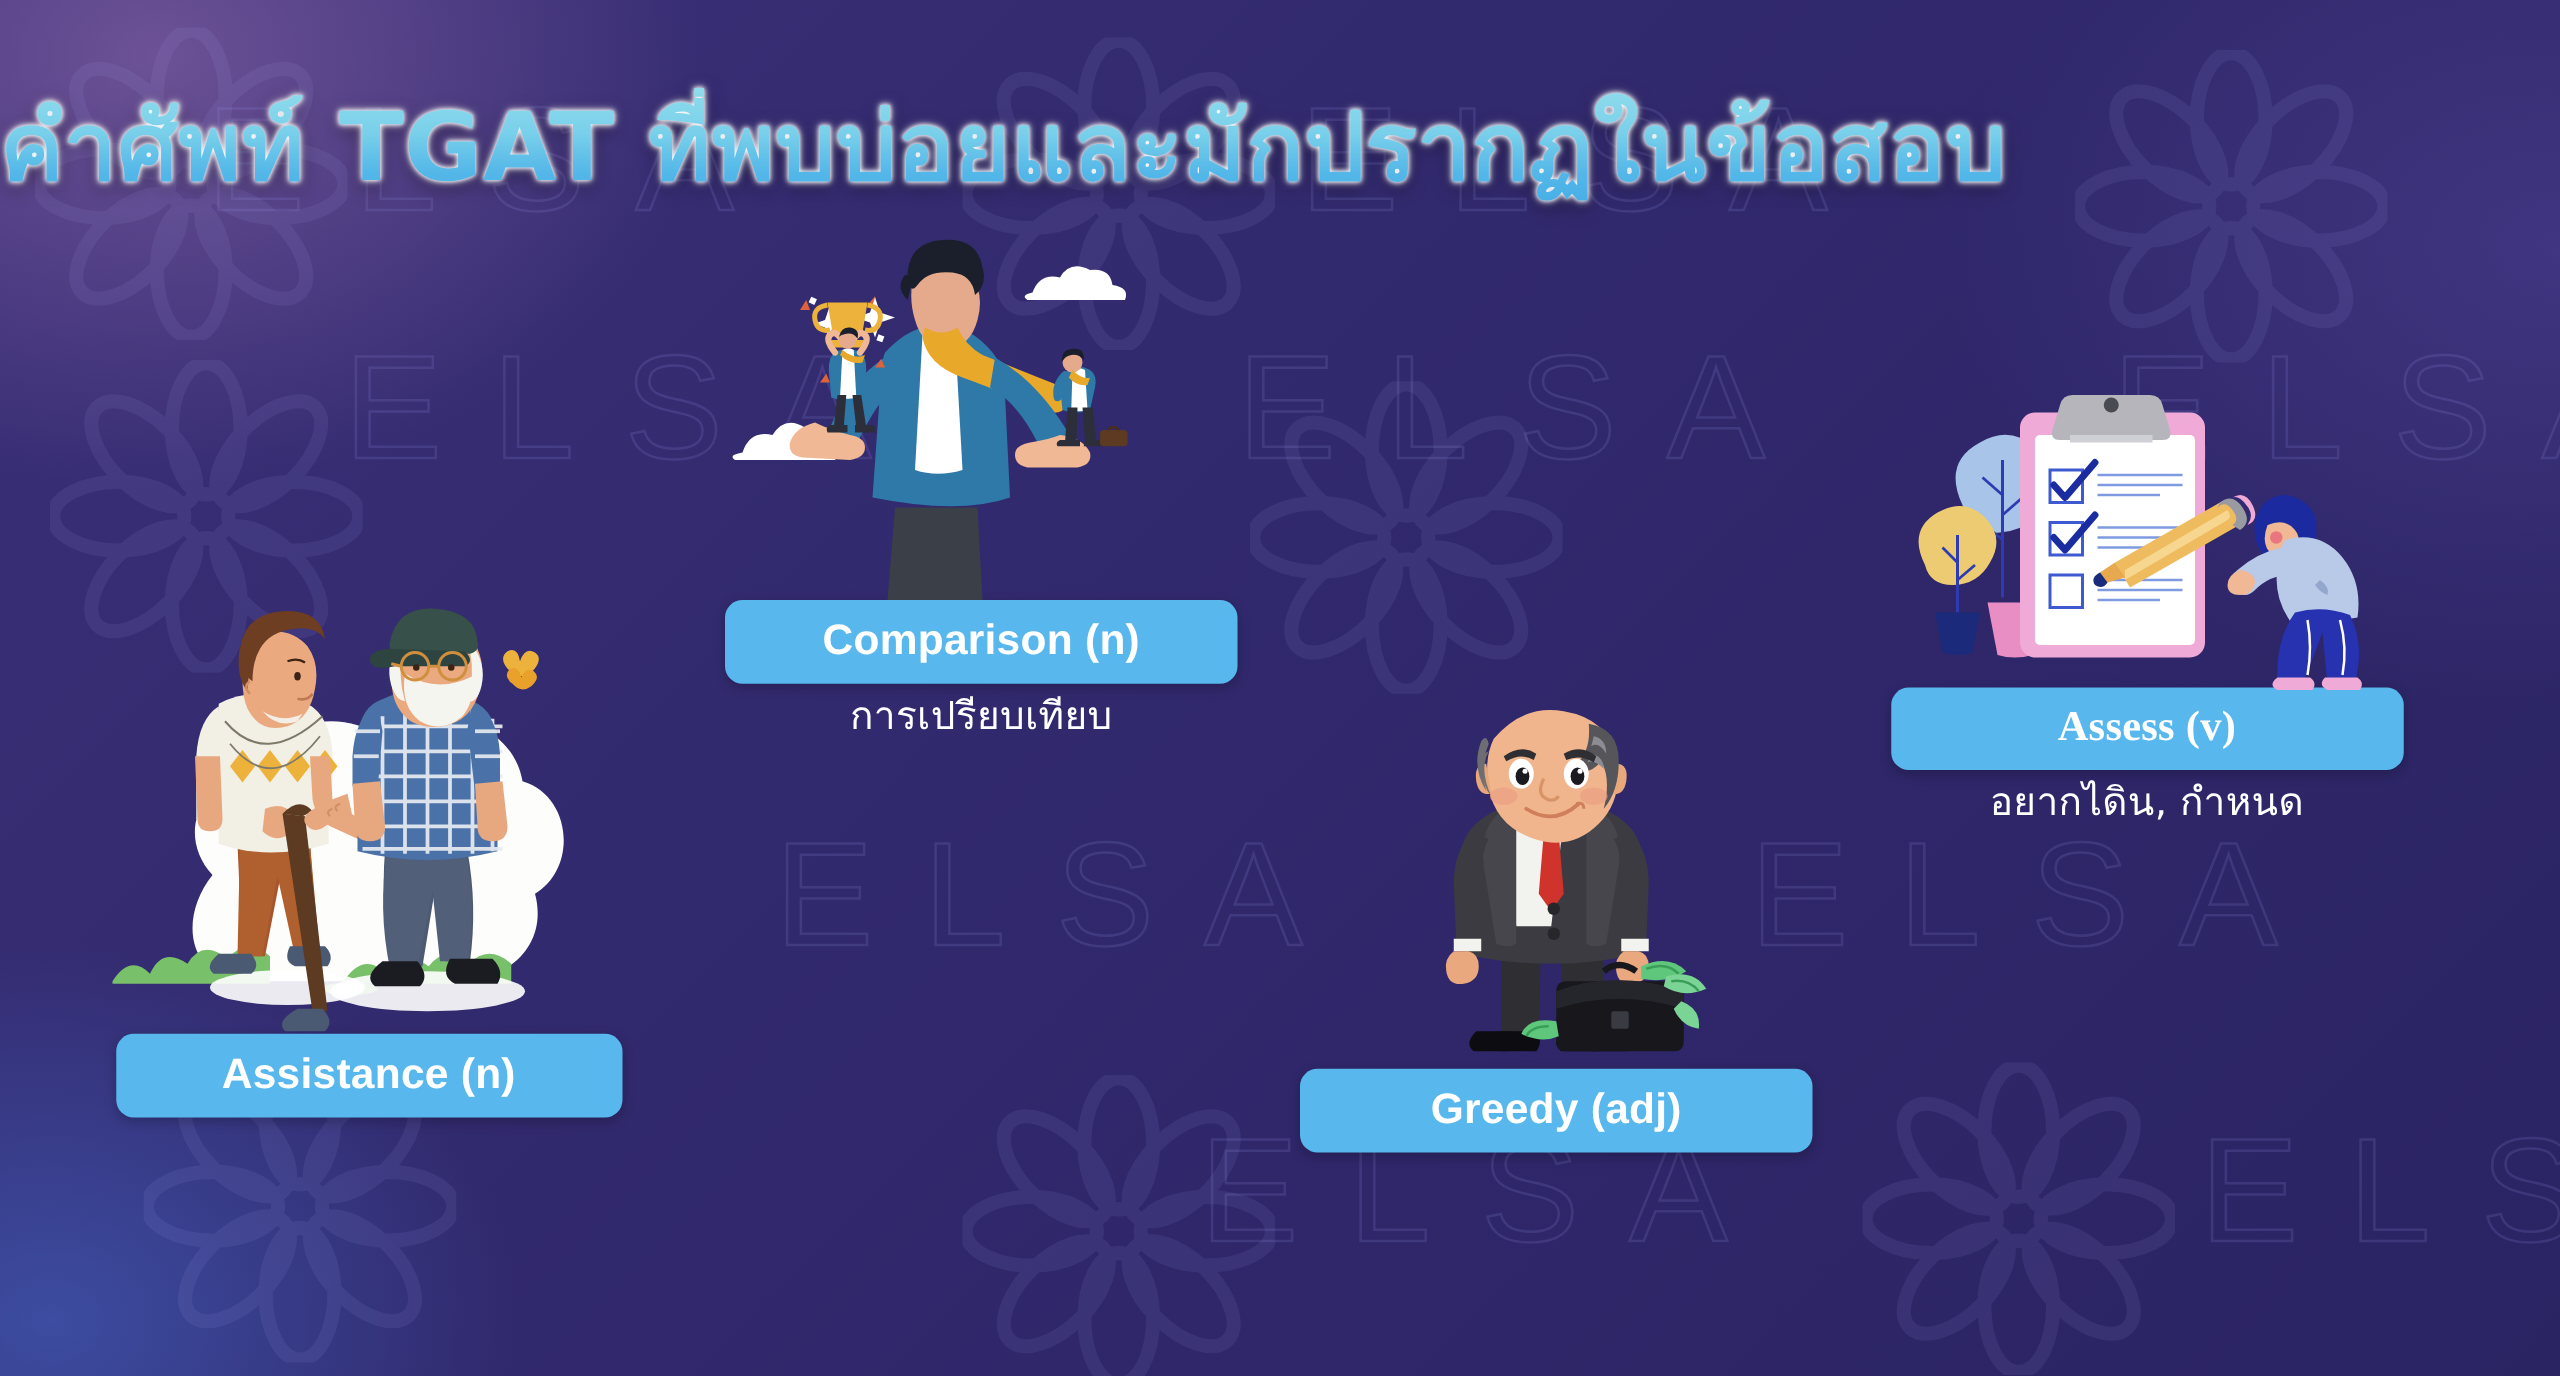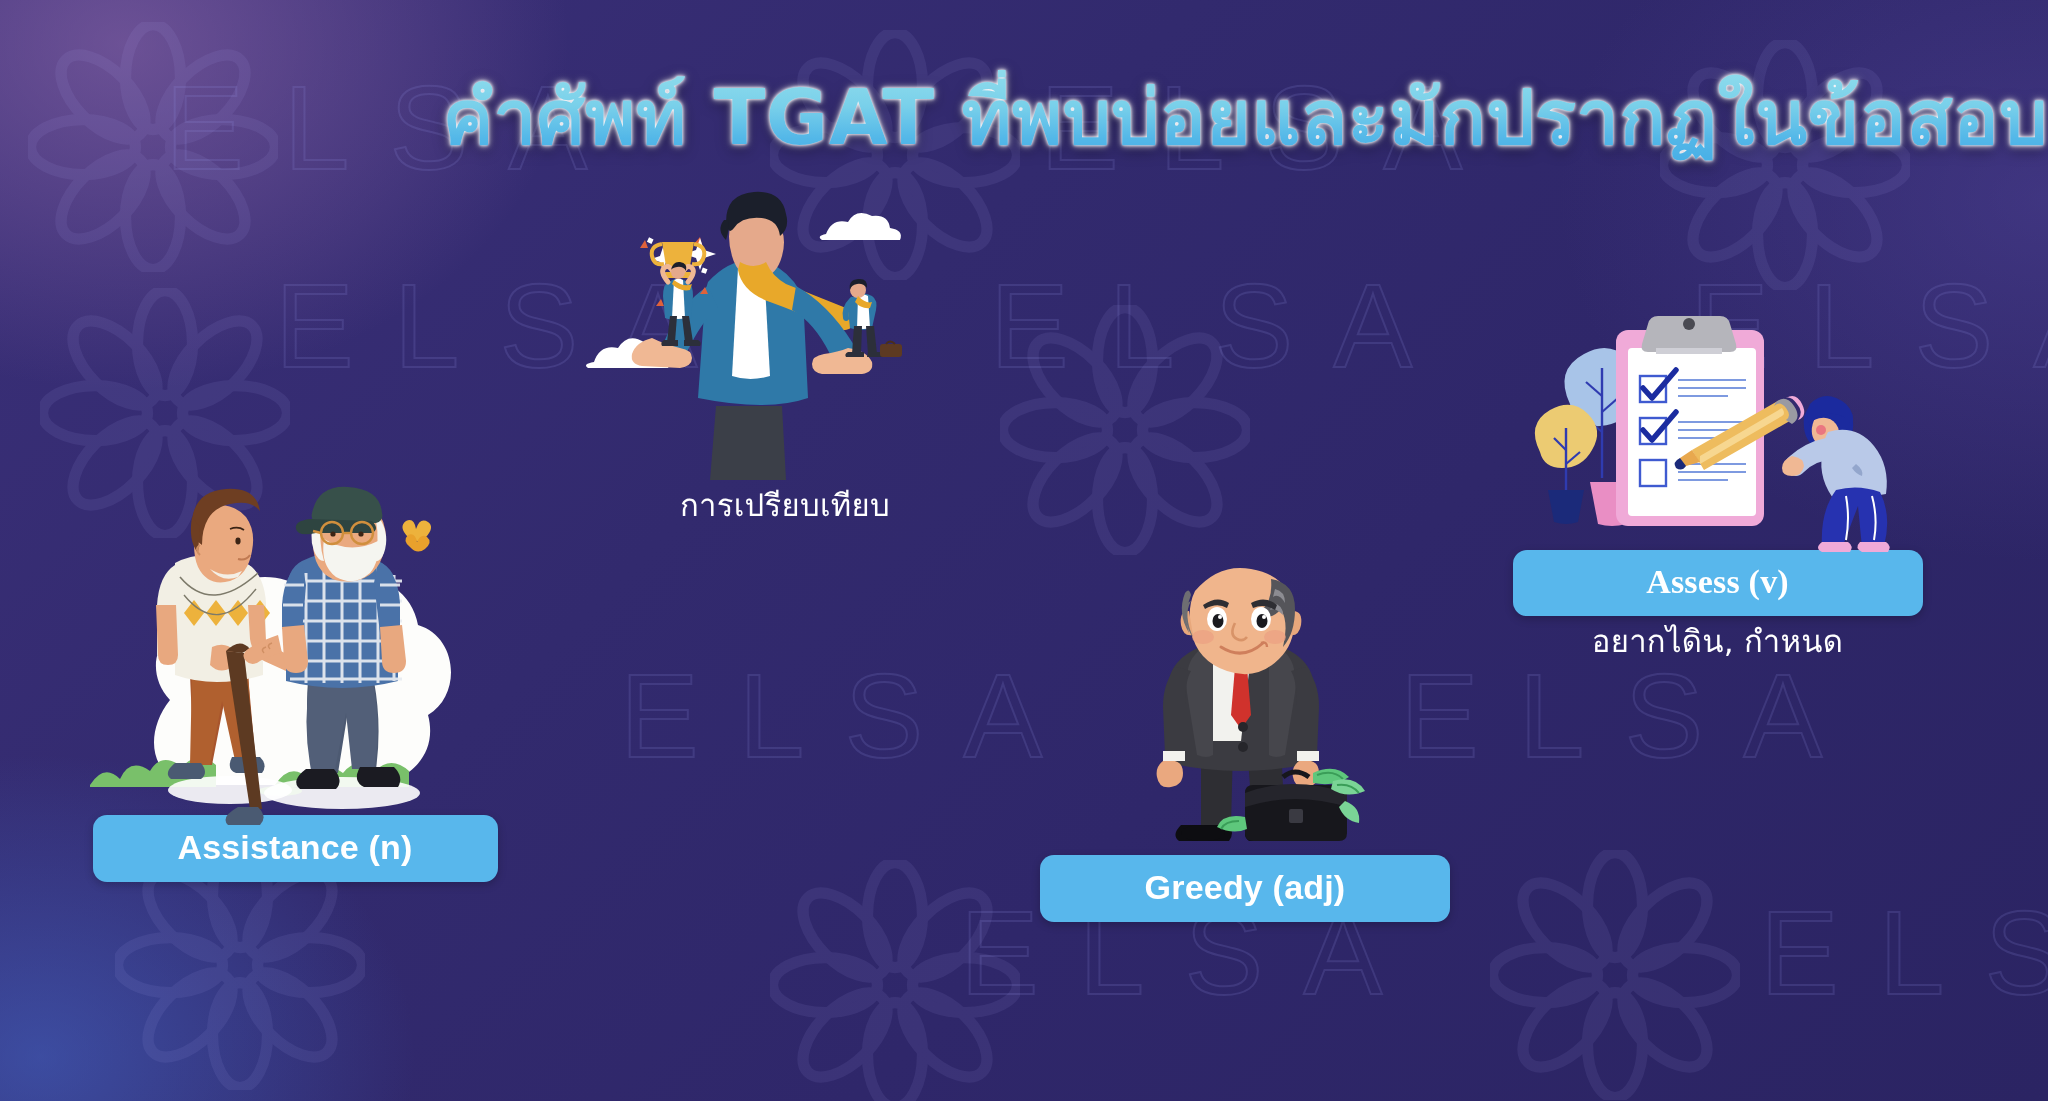--- a/index.html
+++ b/index.html
@@ -41,21 +41,21 @@
     letter-spacing: 0.34em;
     white-space: nowrap;
     user-select: none;
   }
 
   
   .title-wrap {
     position: absolute;
     left: 0; right: 0;
     top: 70px;
-    text-align: right;
+    text-align: left;
     z-index: 9;
   }
   .title {
     display: inline-block;
     font-family: "DejaVu Sans", "Liberation Sans", sans-serif;
     font-size: 76px;
     font-weight: 700;
     line-height: 1.25;
     letter-spacing: 0.5px;
     background: linear-gradient(180deg, #8fdcec 0%, #79d0ea 38%, #53b7e8 72%, #46aee6 100%);
@@ -101,21 +101,21 @@
     letter-spacing: 0.3px;
     white-space: nowrap;
   }
 
   
   #card-assistance { left: 80px;   top: 485px;  width: 430px; }
   #card-comparison { left: 580px;  top: 190px;  width: 410px; }
   #card-greedy     { left: 1040px; top: 555px;  width: 410px; }
   #card-assess     { left: 1510px; top: 300px;  width: 415px; }
 
-  #card-assistance .badge { width: 405px; margin: 0 auto; }
+  #card-assistance .badge { width: 405px; margin: 12px auto; }
   #card-assess .badge     { width: 410px; margin: 0 auto; font-family: Liberation Serif, serif; }
 </style>
 </head>
 <body>
 
 <div id="poster">
 
   <div class="wm-layer">
 
     <div class="wm-flower" style="left:28px; top:22px; width:250px; height:250px;">
@@ -431,20 +431,21 @@
           <path d="M16 44 l8 0 l-1 28 l-9 0 Z" fill="#2c2f3a"></path>
           <path d="M28 44 l8 0 l3 28 l-9 0 Z" fill="#2c2f3a"></path>
           <path d="M10 70 l16 0 l0 5 l-18 0 q-2 -3 2 -5 Z" fill="#2c2f3a"></path>
           <path d="M30 70 l16 0 q3 2 1 5 l-18 0 Z" fill="#2c2f3a"></path>
 
           <rect x="42" y="62" width="22" height="13" rx="3" fill="#5d3a22"></rect>
           <path d="M48 62 q4 -5 9 0" fill="none" stroke="#4a2e1b" stroke-width="2"></path>
         </g>
       </svg>
     </div>
+    <div class="badge">Comparison (n)</div>
     <div class="thai">การเปรียบเทียบ</div>
   </div>
 
   <div class="card" id="card-greedy">
     <div class="card-art">
       <svg width="300" height="300" viewBox="0 0 300 300">
 
         <path d="M106 190 l32 0 l-2 82 l-30 0 Z" fill="#2e2e33"></path>
         <path d="M152 190 l34 0 l4 82 l-32 0 Z" fill="#2e2e33"></path>
 

